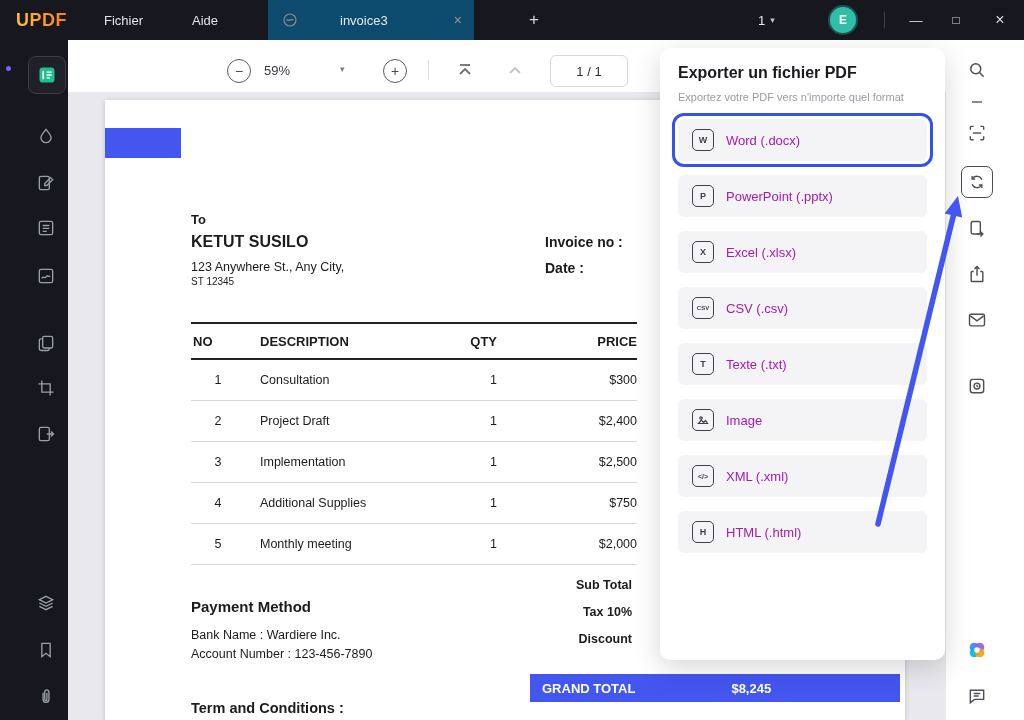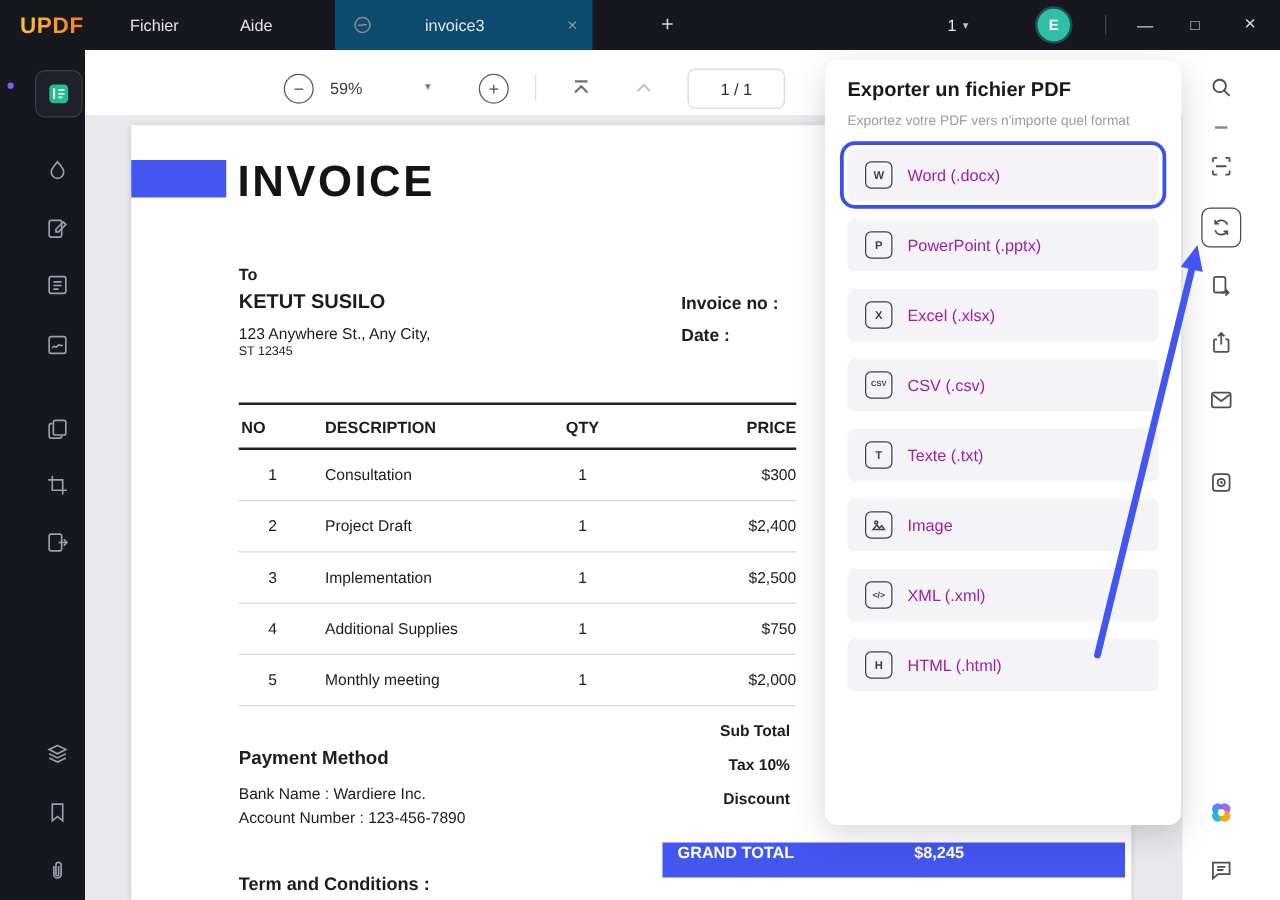--- a/index.html
+++ b/index.html
@@ -54,25 +54,25 @@
   .blue-rect{position:absolute;left:0;top:28px;width:76px;height:30px;background:#4456f0;}
   .inv-title{position:absolute;left:85px;top:26px;font-size:35px;font-weight:800;letter-spacing:2px;color:#141414;}
   .b{font-weight:bold;}
   .inv-table{position:absolute;left:86px;top:222px;width:446px;font-size:12.5px;}
   .t-head,.t-row{display:grid;grid-template-columns:54px 190px 62px 140px;align-items:center;}
   .t-head{height:34px;border-top:2.5px solid #222;border-bottom:2.5px solid #222;font-weight:bold;font-size:13px;}
   .t-row{height:40px;border-bottom:1px solid #d8d8dc;}
   .c-no{padding-left:2px;}
   .t-row .c-no{text-align:center;padding-left:0;}
   .c-desc{padding-left:15px;}
-  .c-qty{text-align:center;}
+  .c-qty{text-align:right;}
   .c-price{text-align:right;}
   .totline{position:absolute;width:147px;text-align:right;font-weight:bold;font-size:12.5px;}
   .grand{position:absolute;left:425px;top:574px;width:370px;height:28px;background:#4456f0;color:#fff;
-         display:flex;align-items:flex-start;font-size:13px;font-weight:bold;}
+         display:flex;align-items:center;font-size:13px;font-weight:bold;}
 
   
   .panel{position:absolute;left:660px;top:48px;width:285px;height:612px;background:#fff;border-radius:10px;
          box-shadow:0 8px 28px rgba(0,0,0,.16);z-index:30;padding:0 18px;box-sizing:border-box;}
   .panel-title{margin-top:16px;font-size:16px;font-weight:bold;color:#19191e;}
   .panel-sub{margin-top:9px;font-size:11px;color:#9b9ba3;}
   .fmt-item{position:relative;height:42px;background:#f4f4f7;border-radius:6px;margin-bottom:14px;
             display:flex;align-items:center;padding-left:14px;gap:12px;}
   .fmt-item.hl{outline:3px solid #3552f0;outline-offset:3px;}
   .fmt-ico{width:20px;height:20px;border:1.6px solid #3f424c;border-radius:5px;display:flex;flex:0 0 auto;
@@ -223,21 +223,20 @@
   <div class="abs" style="left:506px;top:61px;">
     <svg width="18" height="18" viewBox="0 0 18 18" fill="none" stroke="#c3c3ca" stroke-width="1.8">
       <path d="M4 12l5-5 5 5"></path>
     </svg>
   </div>
 
   <div class="pageind">1 / 1</div>
 
   <div class="page">
     <div class="blue-rect"></div>
-    <div class="inv-title">INVOICE</div>
 
     <div class="abs b" style="left:86px;top:112px;font-size:13px;">To</div>
     <div class="abs b" style="left:86px;top:133px;font-size:16px;">KETUT SUSILO</div>
     <div class="abs" style="left:86px;top:160px;font-size:12.5px;">123 Anywhere St., Any City,</div>
     <div class="abs" style="left:86px;top:176px;font-size:10px;text-align:center;">ST 12345</div>
 
     <div class="abs b" style="left:440px;top:134px;font-size:14px;">Invoice no :</div>
     <div class="abs b" style="left:440px;top:160px;font-size:14px;">Date :</div>
 
     <div class="inv-table">

